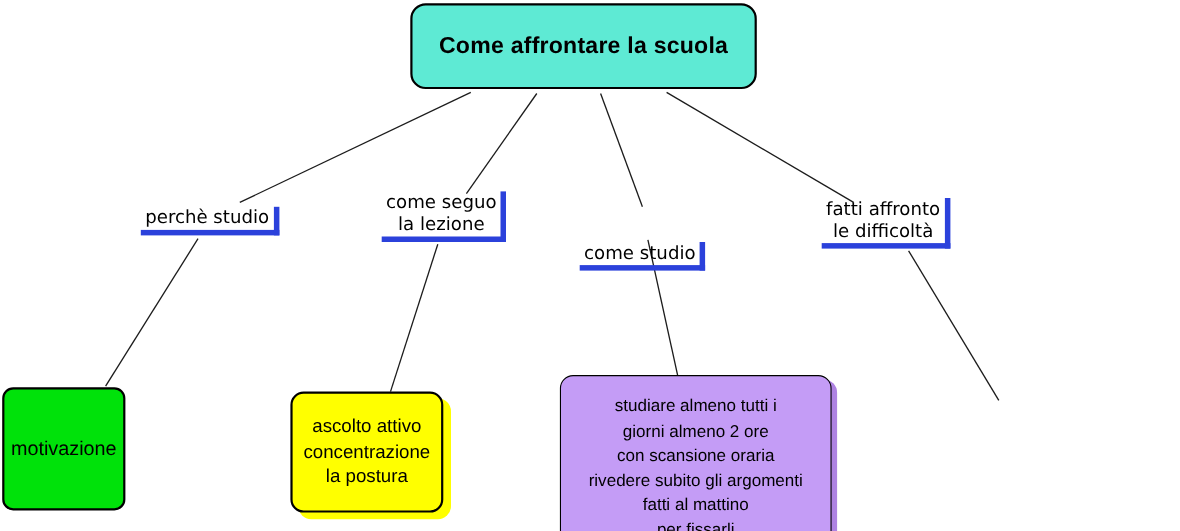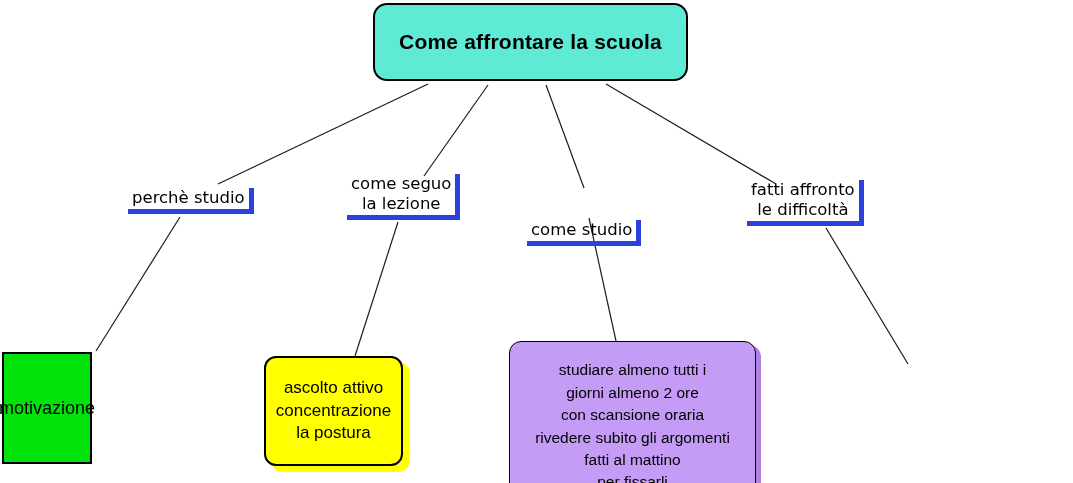--- a/index.html
+++ b/index.html
@@ -39,21 +39,21 @@
   .lp-3{left:527px;top:189px;margin-top:31px;}
   .lp-4{left:747px;top:180px;}
 
   
   .concept{
     position:absolute;box-sizing:border-box;
     border:2px solid #000;border-radius:12px;
     display:flex;align-items:center;justify-content:center;
     text-align:center;white-space:pre-line;
   }
-  .c-green {left:2px;  top:352px;width:90px;height:112px;font-size:18px;border-radius:0;}
+  .c-green {left:2px;  top:352px;width:112px;height:112px;font-size:18px;border-radius:10px;}
   .c-yellow{left:264px;top:356px;width:139px;height:110px;font-size:17px;line-height:1.35;
             box-shadow:7px 6px 0 0 #ffff00;}
   .c-purple{left:509px;top:341px;width:247px;height:171px;font-size:15.5px;line-height:1.45;
             box-shadow:5px 4px 0 0 #ae82e2;border-width:1.5px;}
   .c-peach {left:836px;top:363px;width:229px;height:115px;font-size:15.5px;line-height:1.45;
             box-shadow:4px 4px 0 0 #eaa865;border-width:1.5px;border-radius:10px;}
 </style>
 </head>
 <body>
 

